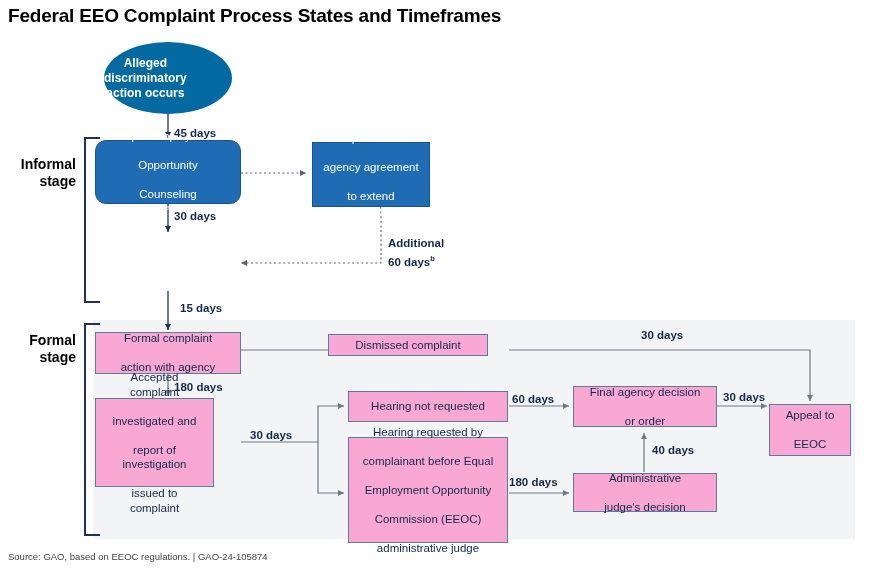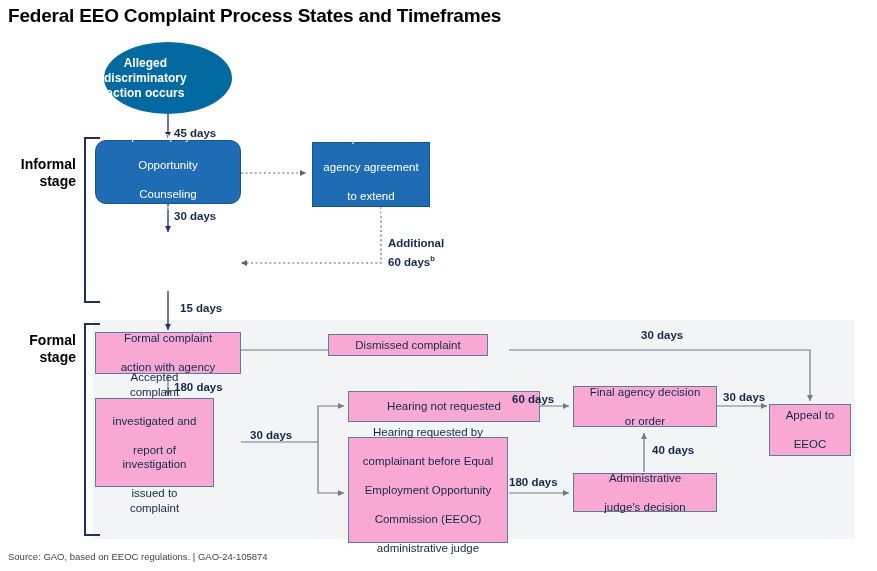--- a/index.html
+++ b/index.html
@@ -181,21 +181,21 @@
 
   <div class="box light" style="left:95px;top:398px;width:119px;height:89px;">
     <span>
       <span>Accepted complaint</span><br>
       <span>investigated and</span><br>
       <span>report of investigation</span><br>
       <span>issued to complaint</span>
     </span>
   </div>
 
-  <div class="box light" style="left:348px;top:391px;width:192px;height:31px;">
+  <div class="box light" style="left:348px;top:391px;width:160px;height:31px;">
     <span>Hearing not requested</span>
   </div>
 
   <div class="box light" style="left:348px;top:437px;width:160px;height:106px;">
     <span>
       <span>Hearing requested by</span><br>
       <span>complainant before Equal</span><br>
       <span>Employment Opportunity</span><br>
       <span>Commission (EEOC)</span><br>
       <span>administrative judge</span>

